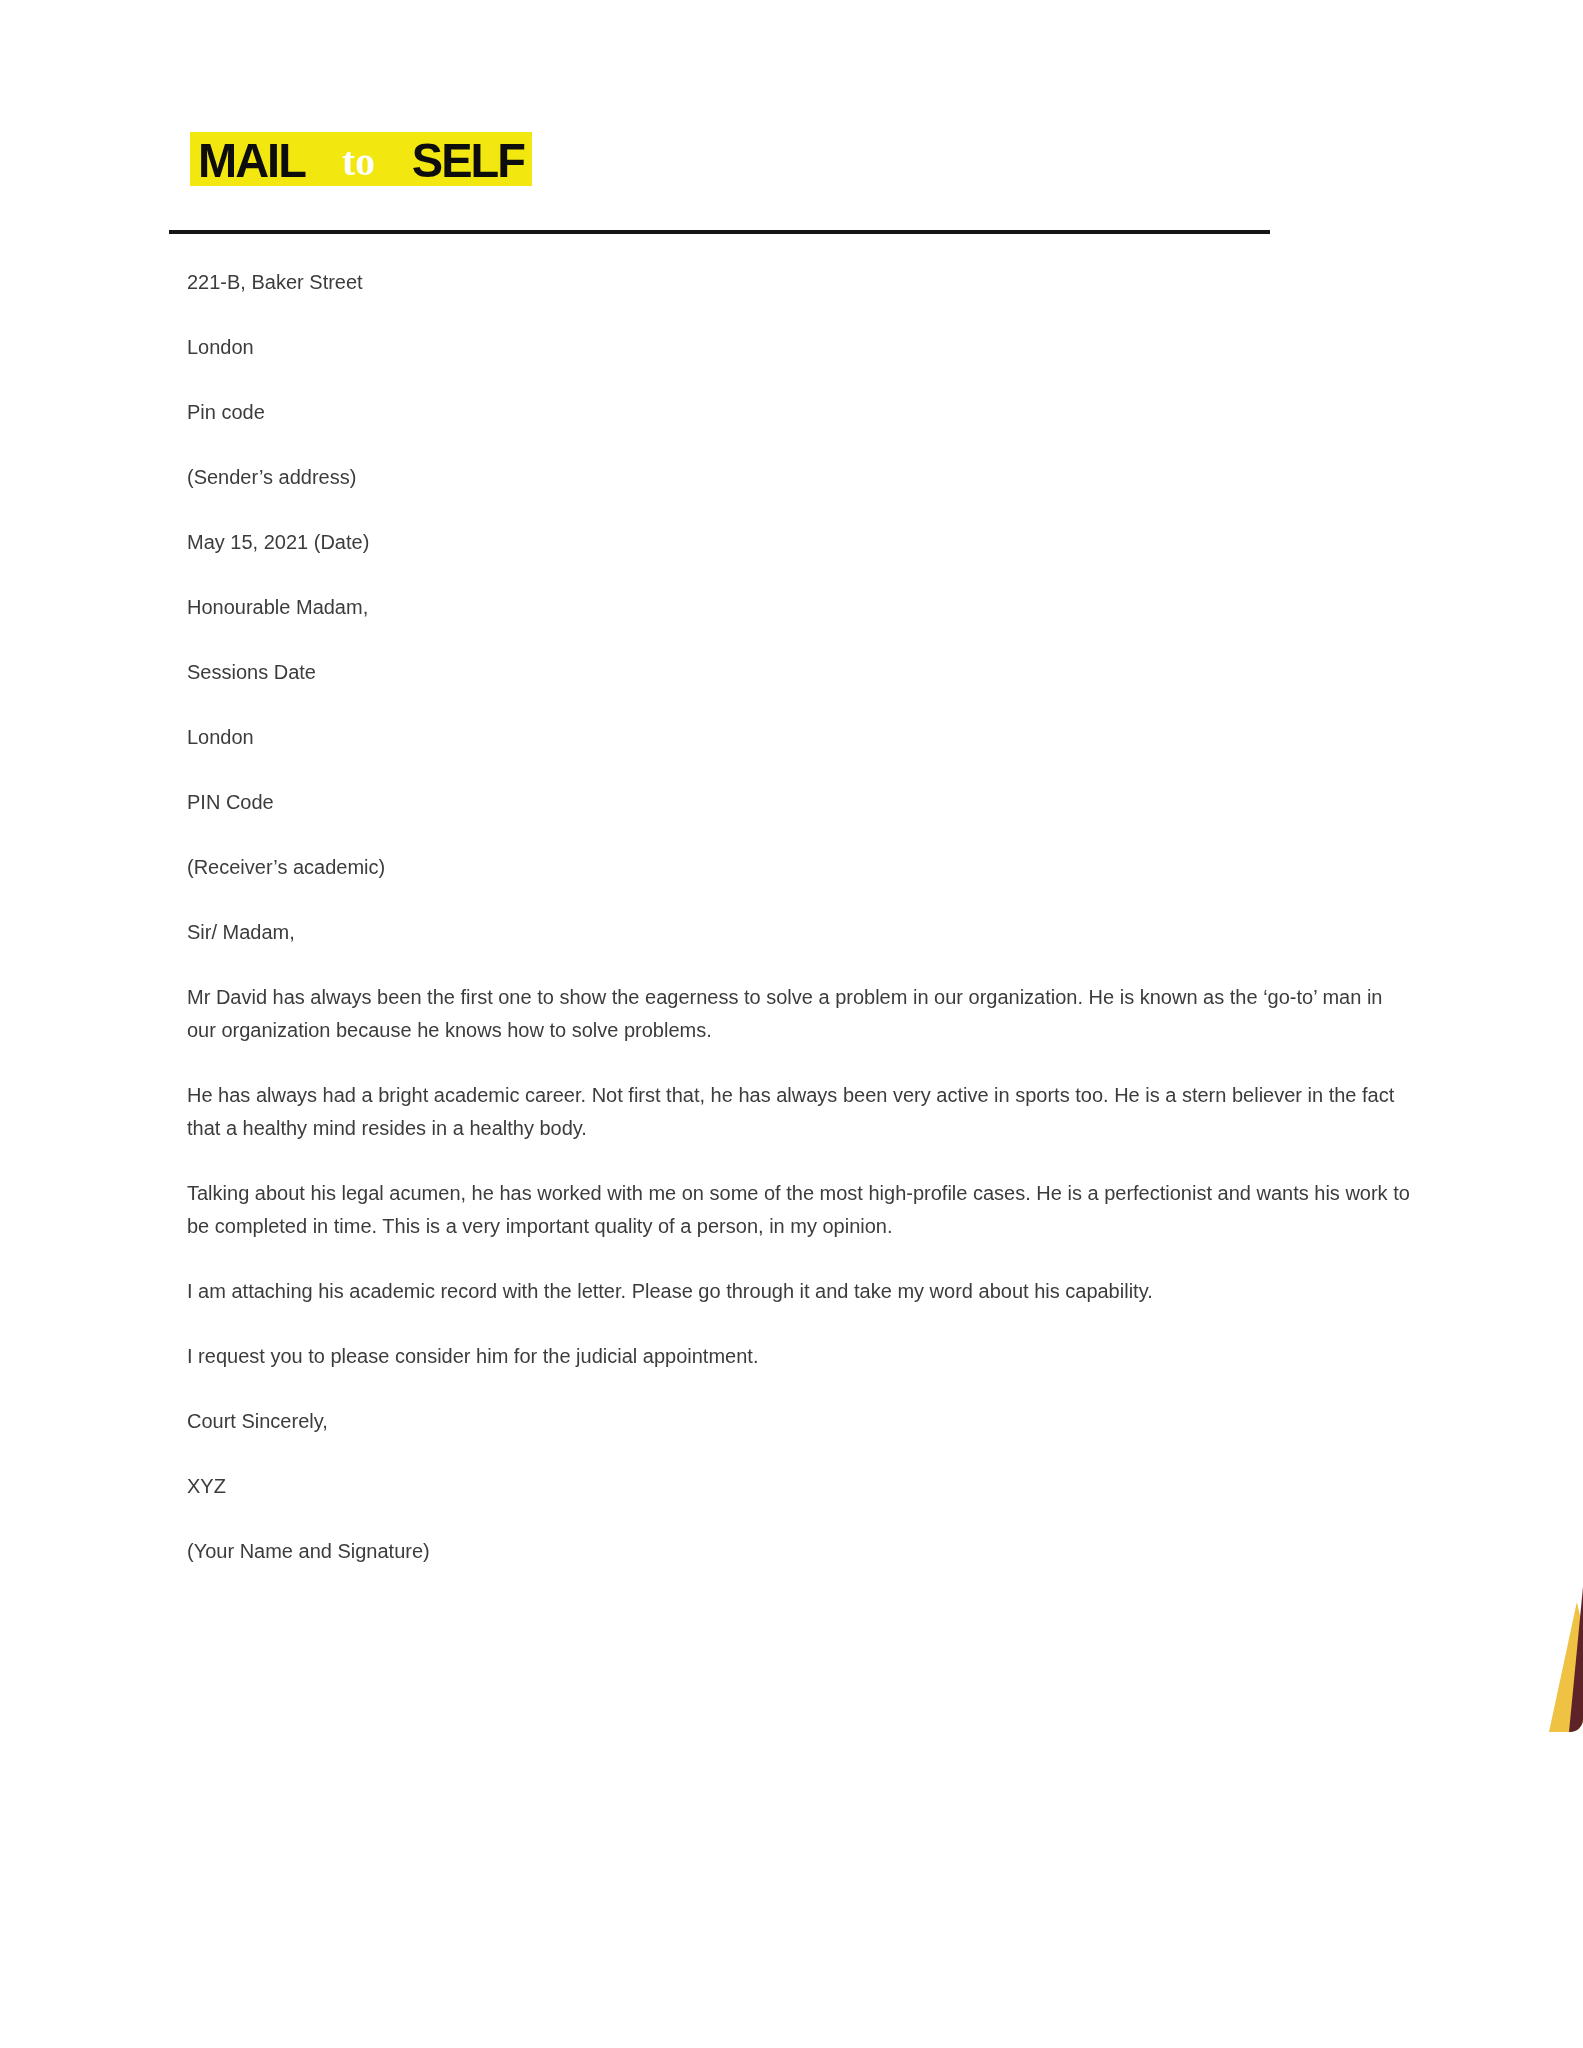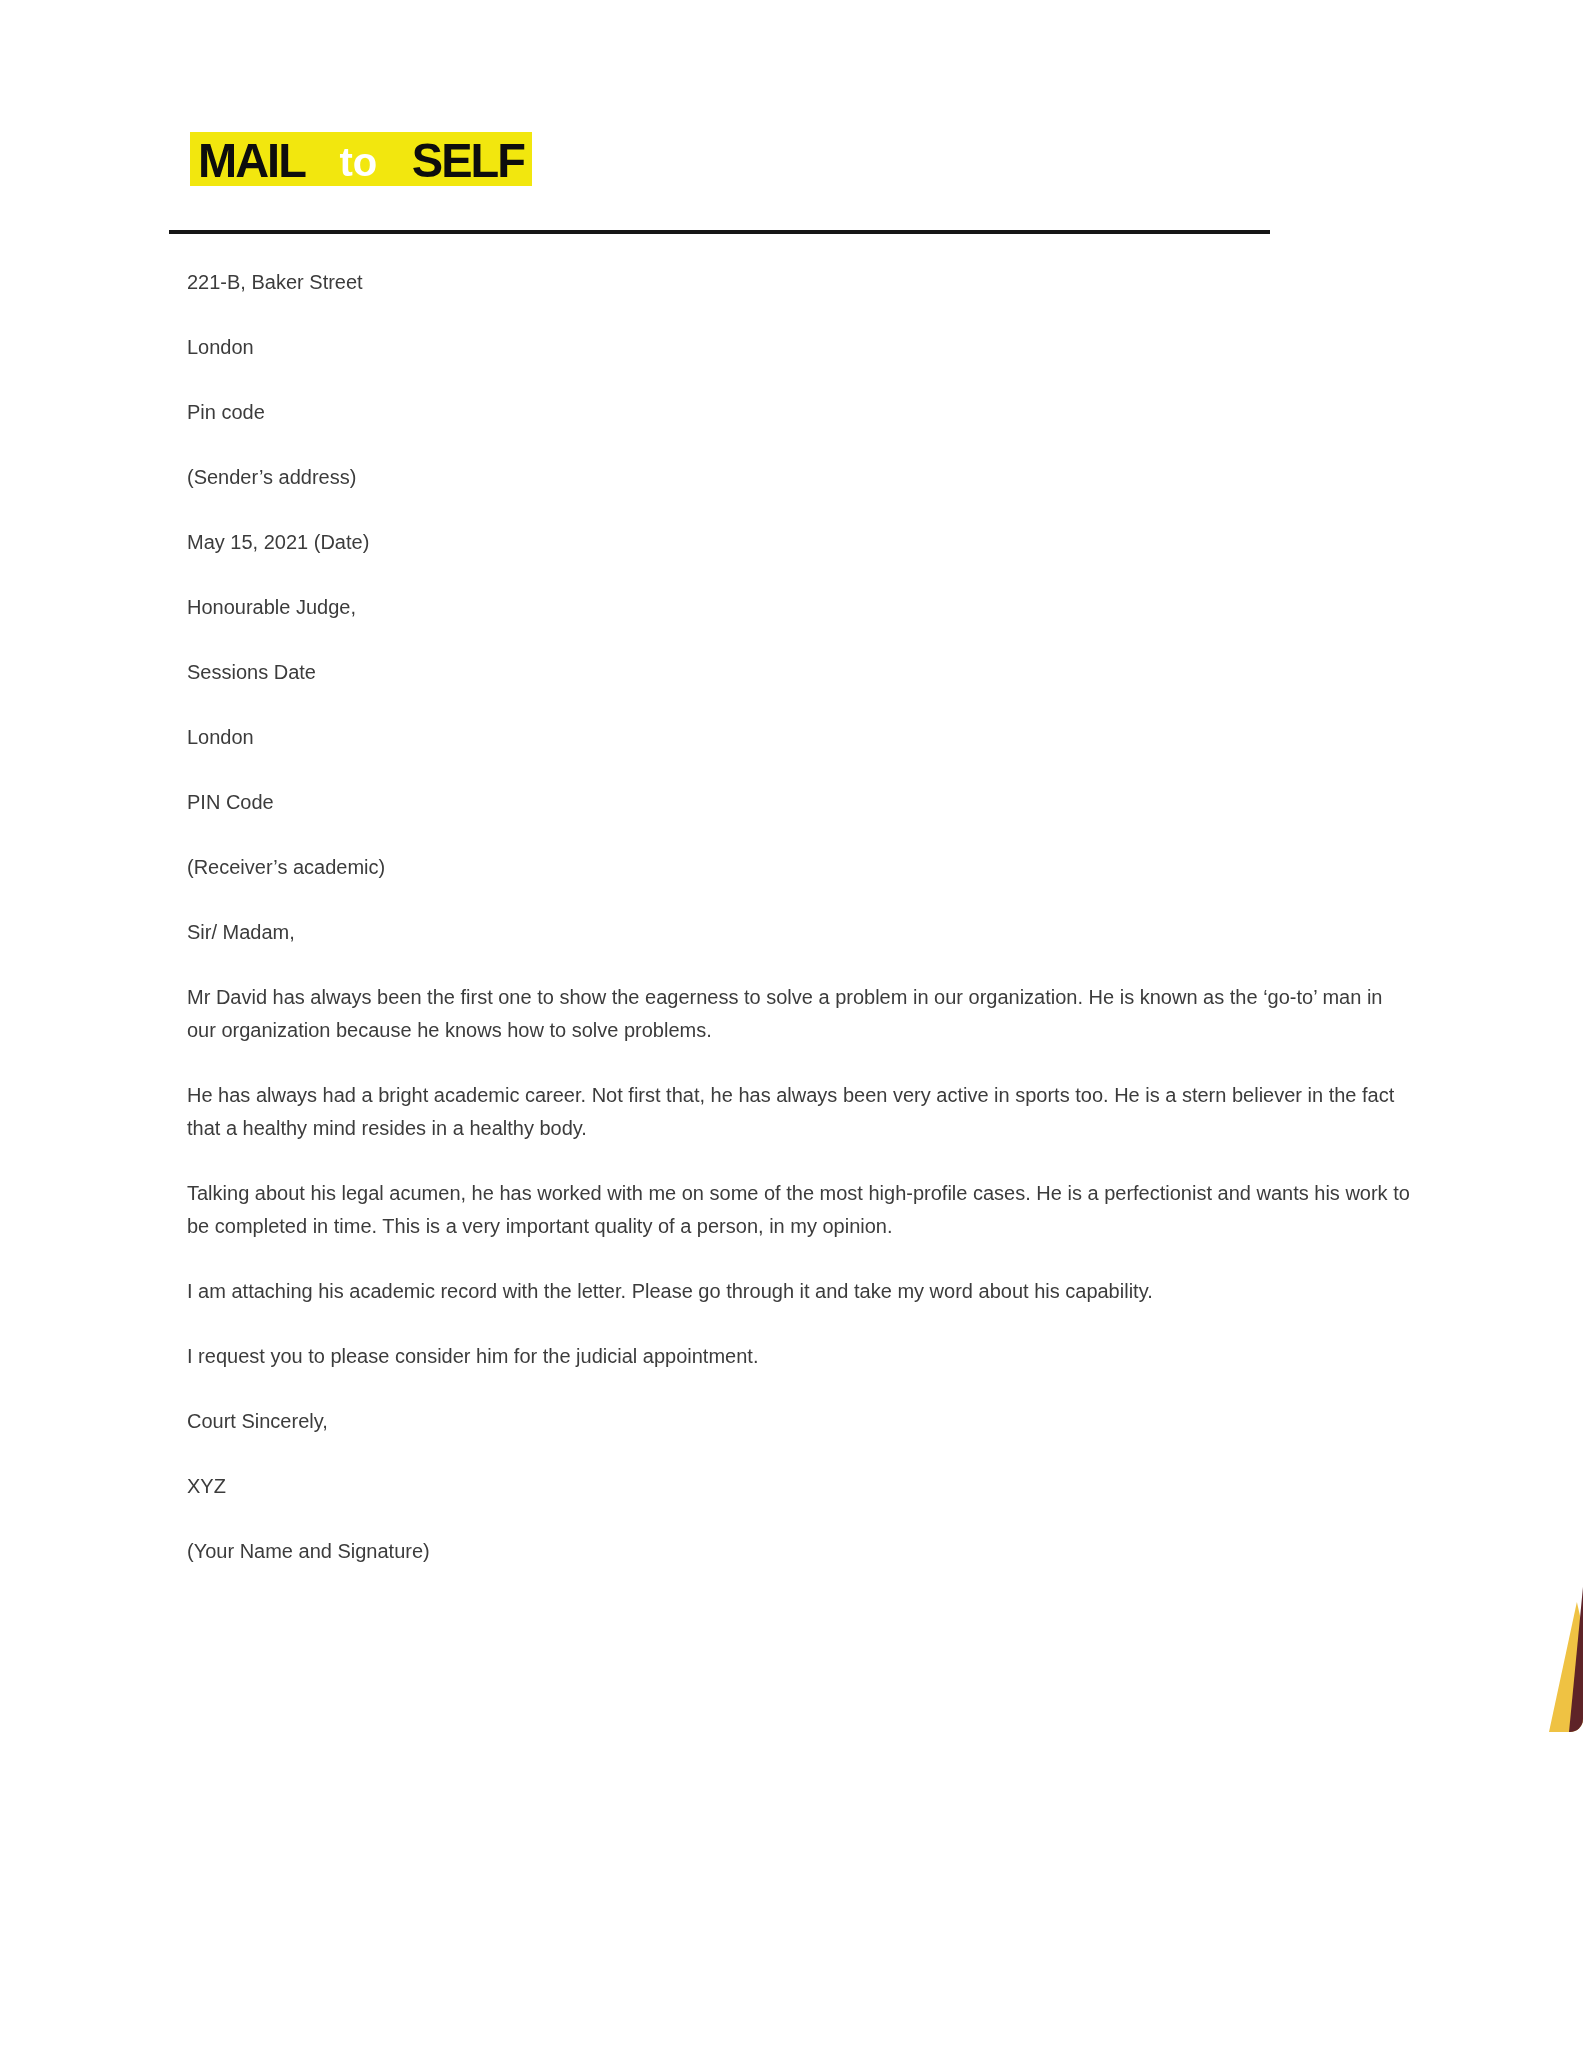--- a/index.html
+++ b/index.html
@@ -38,21 +38,21 @@
     font-weight: 900;
     font-size: 47px;
     line-height: 1;
     letter-spacing: -2px;
     color: #0d0d0d;
     transform: scaleY(1.04);
   }
   .logo-to {
     position: relative;
     z-index: 2;
-    font-family: Liberation Sans, sans-serif;
+    font-family: Liberation Serif, serif;
     font-weight: 700;
     font-size: 40px;
     line-height: 1;
     color: #ffffff;
     margin: 0 -17px;
     top: 3px;
   }
 
   
   .rule {
@@ -112,21 +112,21 @@
   <div class="rule"></div>
 
   <div class="content">
     <p>221-B, Baker Street</p>
     <p>London</p>
     <p>Pin code</p>
     <p>(Sender’s address)</p>
 
     <p>May 15, 2021 (Date)</p>
 
-    <p>Honourable Judge,</p>
+    <p>Honourable Madam,</p>
     <p>Sessions Date</p>
     <p>London</p>
     <p>PIN Code</p>
     <p>(Receiver’s academic)</p>
 
     <p>Sir/ Madam,</p>
 
     <p>Mr David has always been the first one to show the eagerness to solve a problem in our organization. He is known as the ‘go-to’ man in our organization because he knows how to solve problems.</p>
     <p>He has always had a bright academic career. Not first that, he has always been very active in sports too. He is a stern believer in the fact that a healthy mind resides in a healthy body.</p>
     <p>Talking about his legal acumen, he has worked with me on some of the most high-profile cases. He is a perfectionist and wants his work to be completed in time. This is a very important quality of a person, in my opinion.</p>

